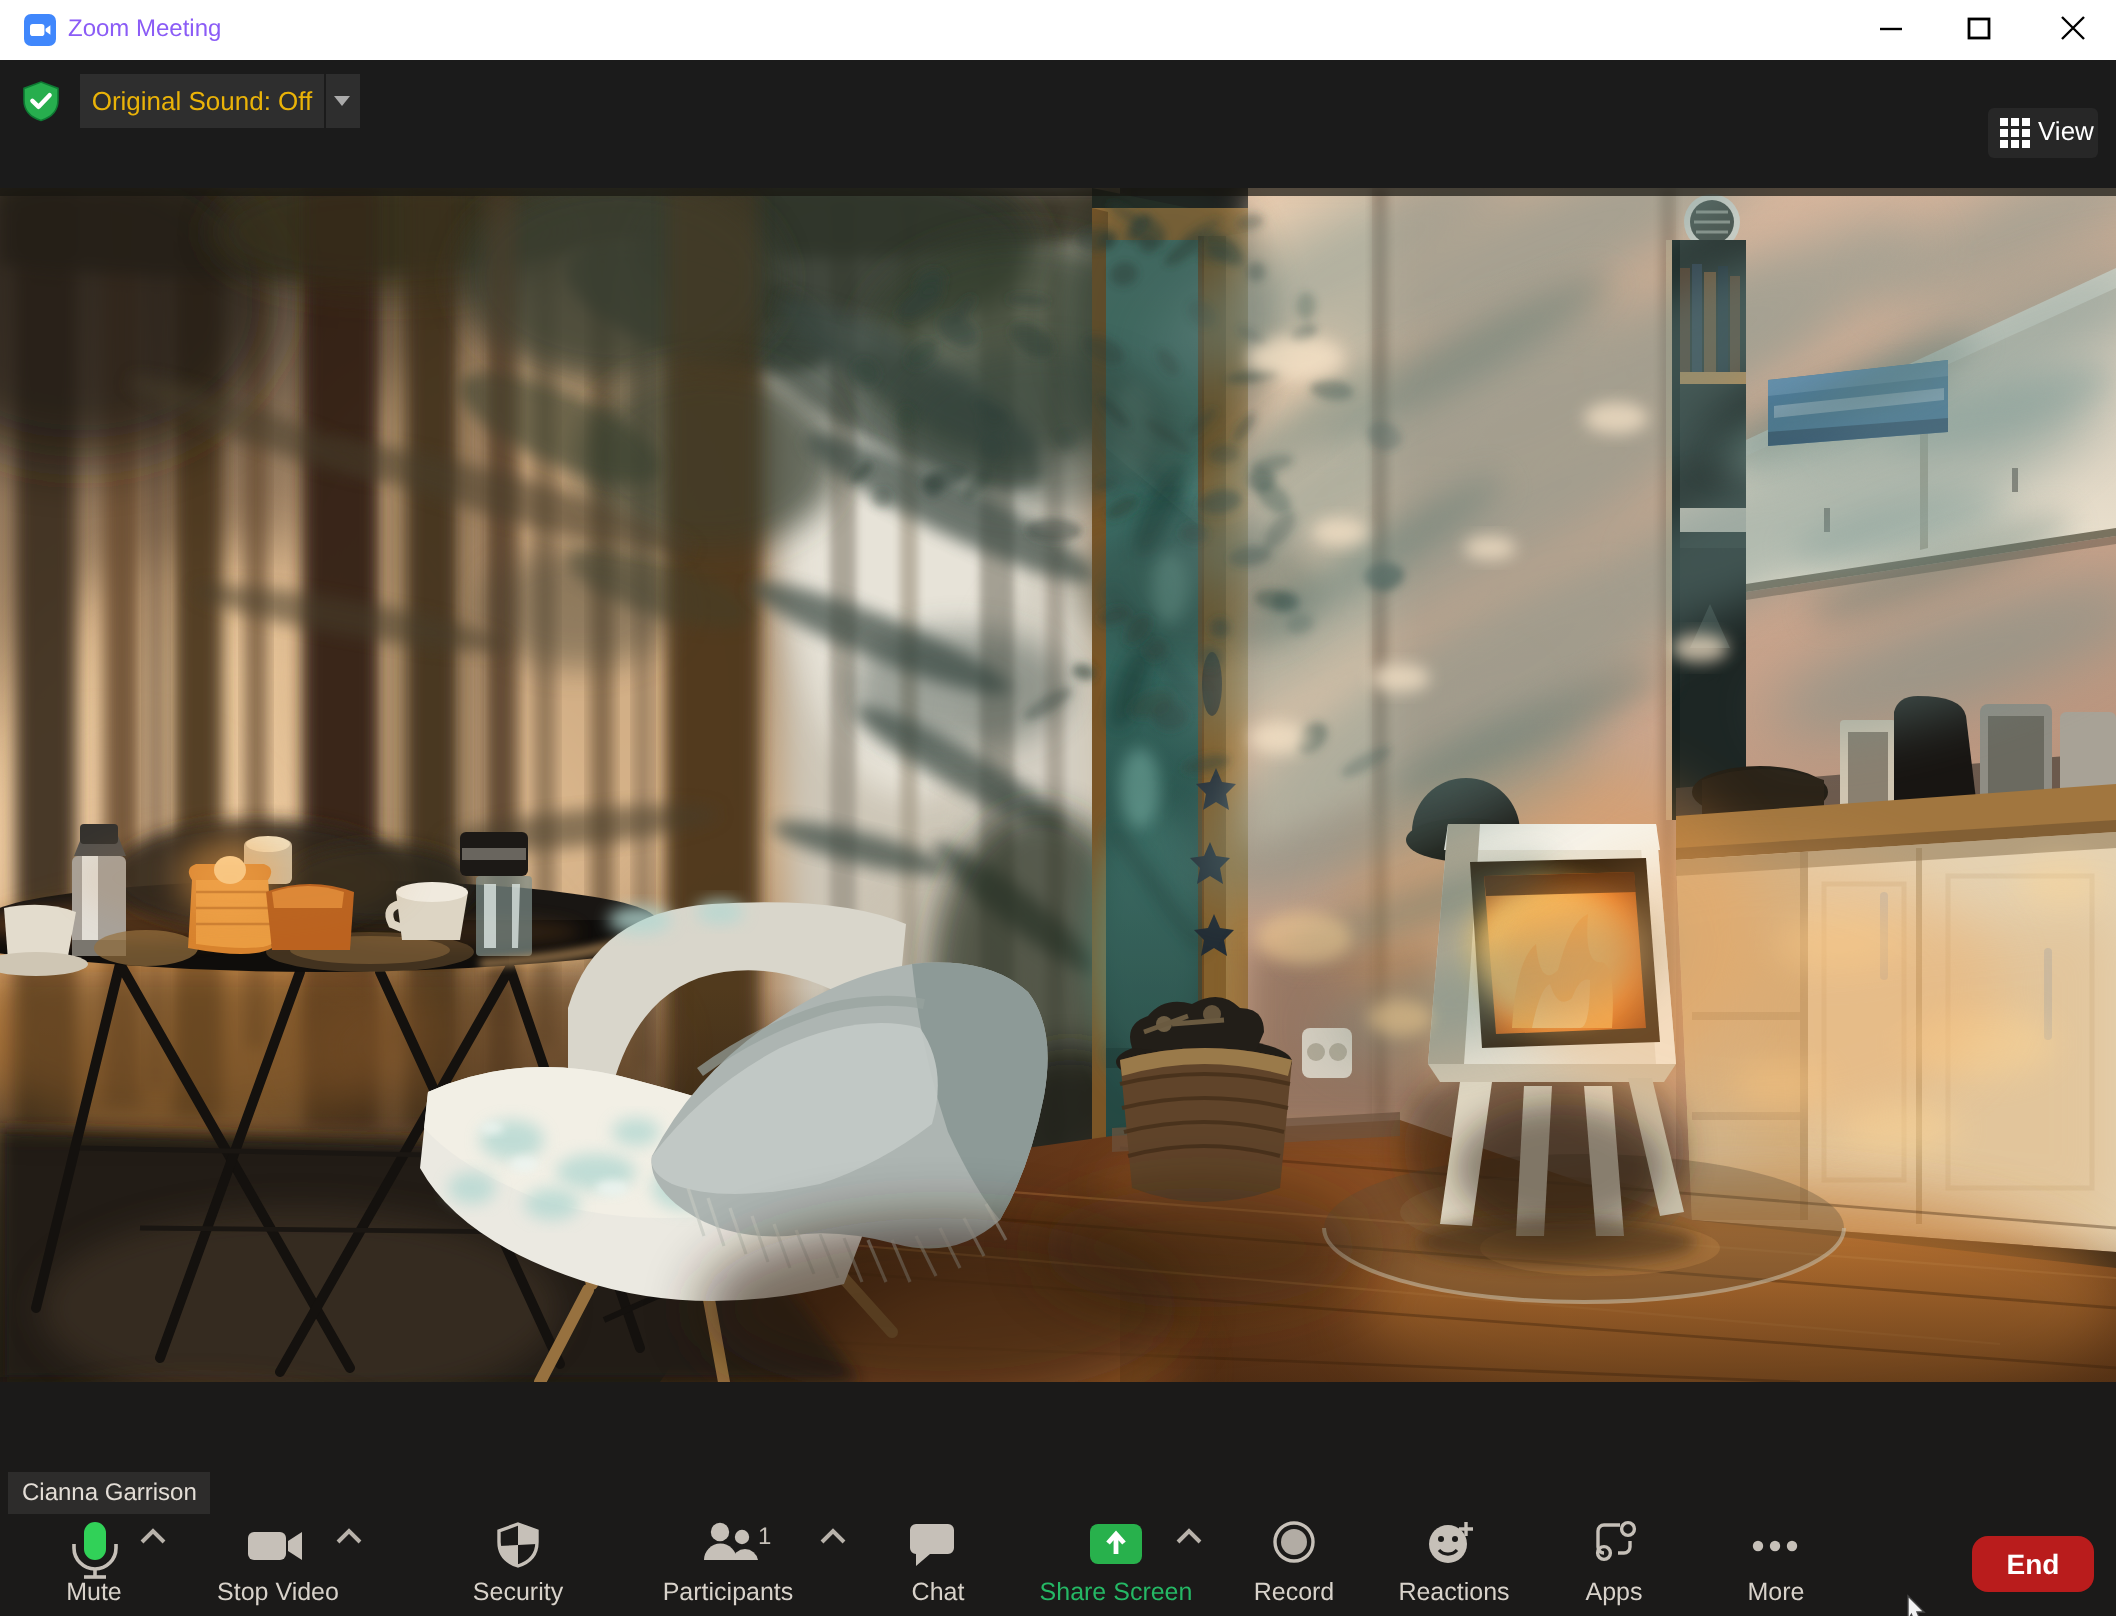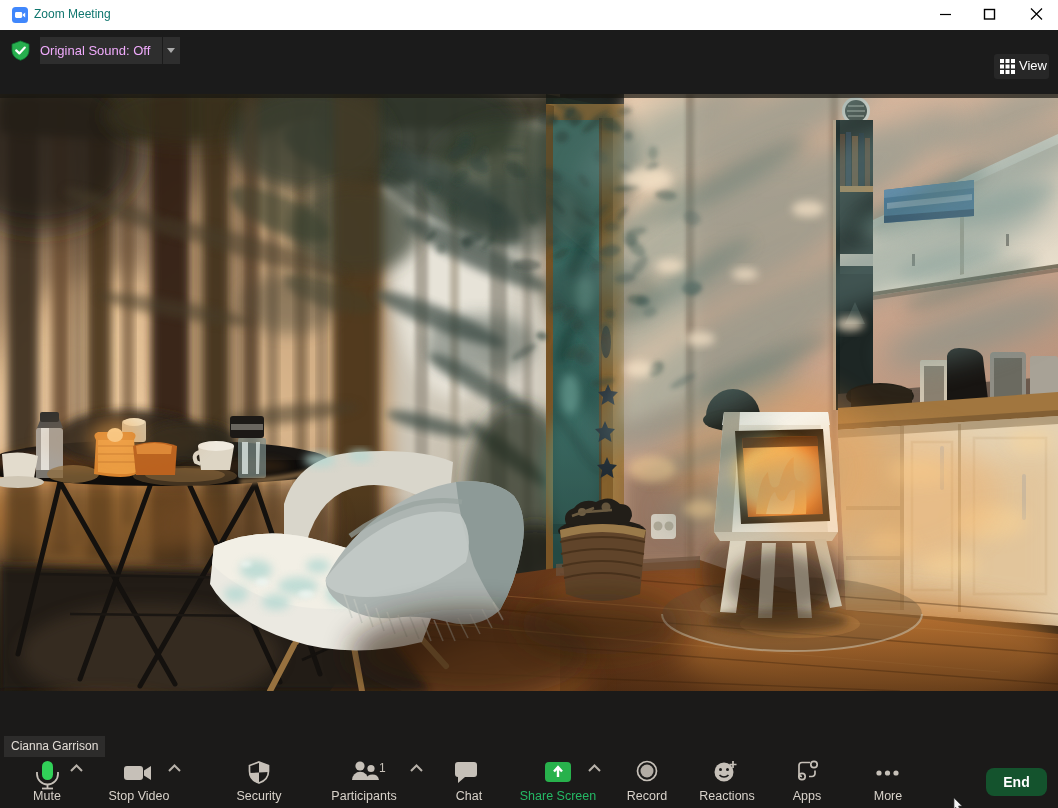--- a/index.html
+++ b/index.html
@@ -1,28 +1,28 @@
 <!DOCTYPE html>
 <html><head>
 <meta charset="utf-8">
 <style>
   html,body{margin:0;padding:0;width:1058px;height:808px;overflow:hidden;background:#1b1a19;font-family:"Liberation Sans",sans-serif;}
   .titlebar{position:absolute;top:0;left:0;width:1058px;height:30px;background:#ffffff;}
   .titlebar .zicon{position:absolute;left:12px;top:7px;width:16px;height:16px;}
-  .titlebar .ttext{position:absolute;left:34px;top:7px;font-size:12px;color:#0f766e;}
+  .titlebar .ttext{position:absolute;left:34px;top:7px;font-size:12px;color:#8b5cf6;}
   .winbtn{position:absolute;top:0;height:30px;width:44px;}
   .toolbar{position:absolute;top:30px;left:0;width:1058px;height:64px;background:#1b1b1b;}
-  .osbtn{position:absolute;left:40px;top:7px;width:122px;height:27px;background:#2e2e2e;color:#f0abfc;font-size:13px;line-height:27px;}
+  .osbtn{position:absolute;left:40px;top:7px;width:122px;height:27px;background:#2e2e2e;color:#eab308;font-size:13px;line-height:27px;text-align:center;}
   .osdrop{position:absolute;left:163px;top:7px;width:17px;height:27px;background:#2e2e2e;}
   .osdrop:after{content:"";position:absolute;left:4px;top:11px;border-left:4.5px solid transparent;border-right:4.5px solid transparent;border-top:5px solid #aaa;}
   .viewbtn{position:absolute;left:994px;top:24px;width:55px;height:25px;background:#272727;border-radius:3px;color:#fff;font-size:13px;}
   .photo{position:absolute;top:94px;left:0;width:1058px;height:597px;}
   .bottombar{position:absolute;top:691px;left:0;width:1058px;height:117px;background:#1b1a19;}
   .namelabel{position:absolute;left:4px;top:45px;background:#2d2c2b;color:#e3ddd6;font-size:12px;padding:3px 7px 4px 7px;}
-  .endbtn{position:absolute;left:986px;top:768px;width:61px;height:28px;background:#14532d;border-radius:8px;color:#fff;font-size:14px;font-weight:bold;text-align:center;line-height:28px;}
+  .endbtn{position:absolute;left:986px;top:768px;width:61px;height:28px;background:#b91c1c;border-radius:8px;color:#fff;font-size:14px;font-weight:bold;text-align:center;line-height:28px;}
 </style>
 </head>
 <body>
 
 <div class="titlebar">
   <svg class="zicon" viewBox="0 0 16 16">
       <rect x="0" y="0" width="16" height="16" rx="3.5" fill="#4087fc"></rect>
       <rect x="3" y="5" width="7.2" height="6" rx="1.4" fill="#fff"></rect>
       <path d="M10.8 7.4 L13.2 5.6 L13.2 10.4 L10.8 8.6 Z" fill="#fff"></path>
     </svg>

